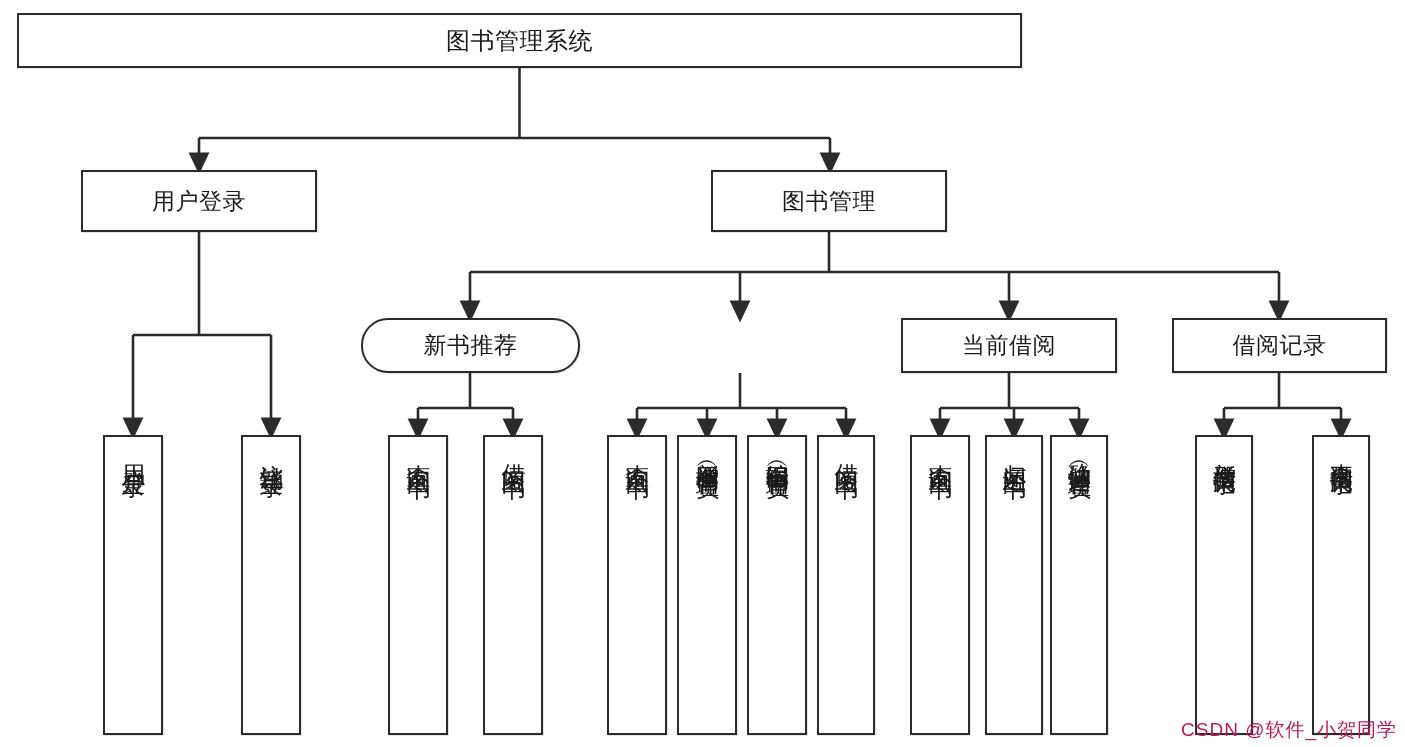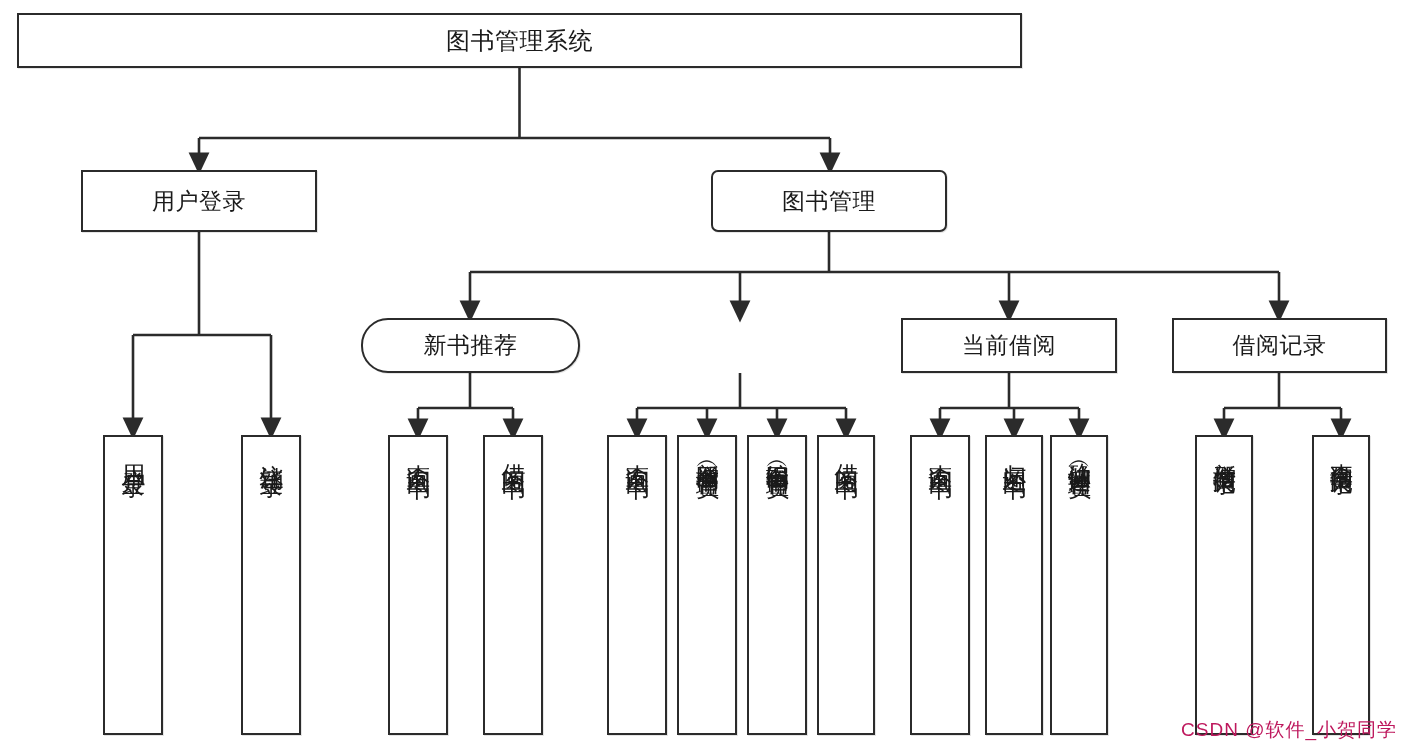--- a/index.html
+++ b/index.html
@@ -135,21 +135,21 @@
     </g>
   </svg>
 
   <div class="node horiz root" style="left: 17px; top: 13px; width: 1005px; height: 55px;">
     <span class="label">图书管理系统</span>
   </div>
 
   <div class="node horiz" style="left: 81px; top: 170px; width: 236px; height: 62px;">
     <span class="label">用户登录</span>
   </div>
-  <div class="node horiz" style="left: 711px; top: 170px; width: 236px; height: 62px; border-radius: 7px;">
+  <div class="node horiz" style="left: 711px; top: 170px; width: 236px; height: 62px;">
     <span class="label">图书管理</span>
   </div>
 
   <div class="node horiz" style="left: 361px; top: 318px; width: 219px; height: 55px; border-radius: 27px;">
     <span class="label">新书推荐</span>
   </div>
   <div class="node horiz" style="left: 901px; top: 318px; width: 216px; height: 55px;">
     <span class="label">当前借阅</span>
   </div>
   <div class="node horiz" style="left: 1172px; top: 318px; width: 215px; height: 55px;">

